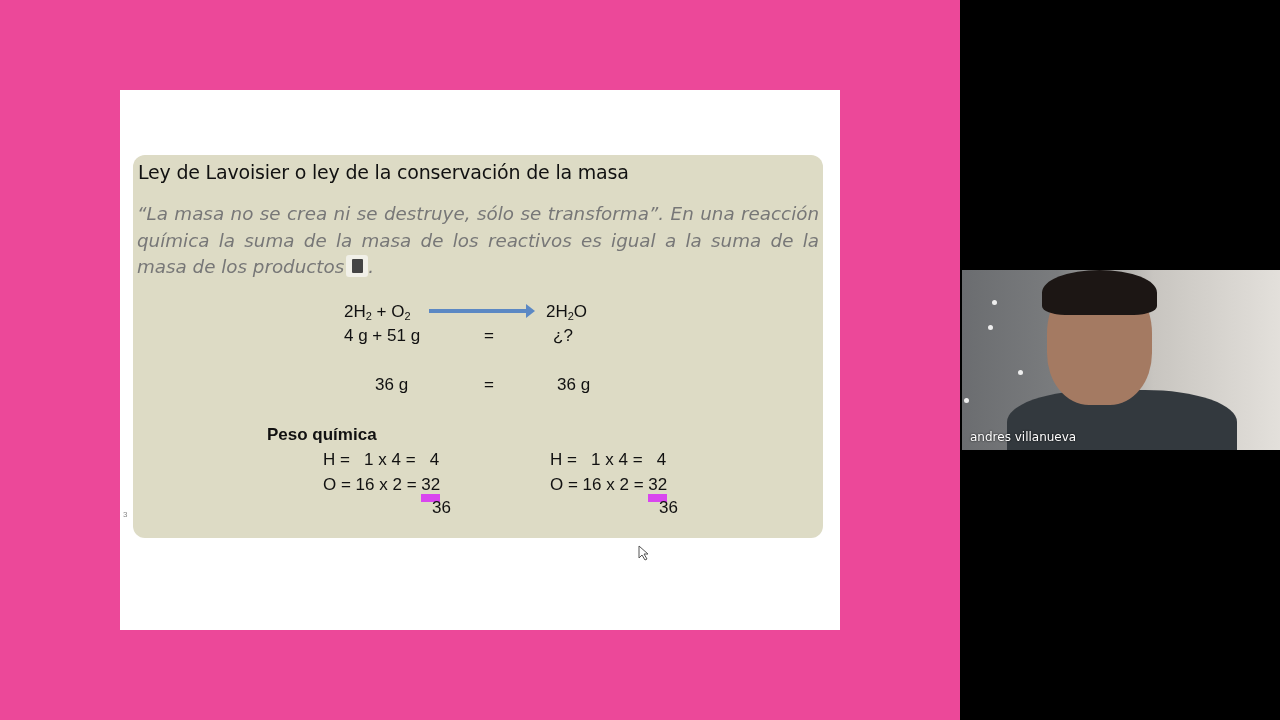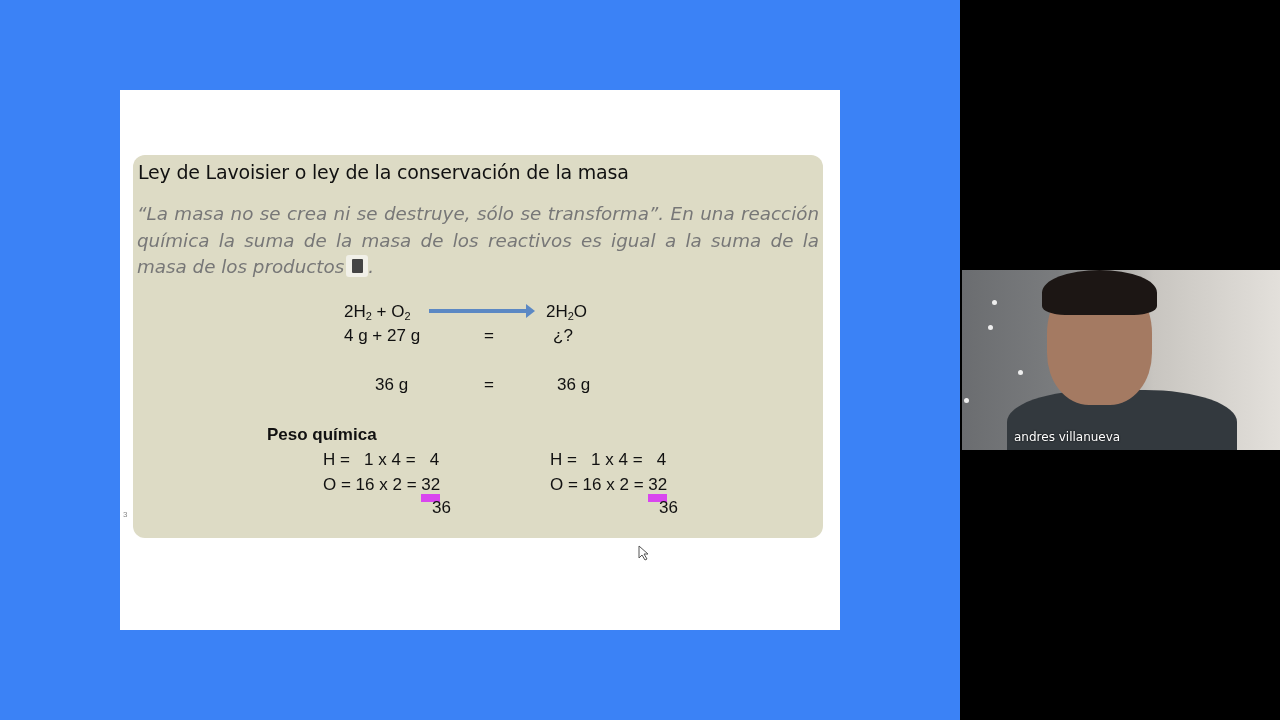--- a/index.html
+++ b/index.html
@@ -1,51 +1,51 @@
 <!DOCTYPE html>
 <html><head>
 <meta charset="utf-8">
 <style>
   html, body { margin:0; padding:0; }
   body { width:1280px; height:720px; background:#000; position:relative; overflow:hidden; font-family:"Liberation Sans", sans-serif; }
-  .share-area { position:absolute; left:0; top:0; width:960px; height:720px; background:#3b82f6; }
+  .share-area { position:absolute; left:0; top:0; width:960px; height:720px; background:#ec4899; }
   .slide { position:absolute; left:120px; top:90px; width:720px; height:540px; background:#fff; }
   .card { position:absolute; left:13px; top:65px; width:690px; height:383px; background:#dddbc5; border-radius:12px; }
   .card-title { position:absolute; left:5px; top:6px; font-family:"DejaVu Sans", sans-serif; font-size:19px; color:#111; font-weight:500; white-space:nowrap; letter-spacing:-0.2px; }
   .card-body { position:absolute; left:4px; top:46px; width:682px; font-family:"DejaVu Sans", sans-serif; font-size:18.3px; color:#777; line-height:26.5px; text-align:justify; text-align-last:left;font-style:italic; }
   .book { display:inline-block; width:22px; height:22px; background:#f1f0e8; border-radius:3px; vertical-align:-4px; position:relative; margin-left:2px; }
   .book::after { content:""; position:absolute; left:6px; top:4px; width:11px; height:14px; background:#444; border-radius:1px; }
   .eq { position:absolute; font-size:17px; color:#111; white-space:nowrap; }
   .eq sub { font-size:11px; vertical-align:-3px; }
   .arrow { position:absolute; left:296px; top:154px; width:100px; height:4px; background:#5b88c4; }
   .arrow::after { content:""; position:absolute; right:-6px; top:-5px; border-left:9px solid #5b88c4; border-top:7px solid transparent; border-bottom:7px solid transparent; }
   .bold { font-weight:bold; }
   .uline { border-bottom:8px solid #d946ef; }
   .slide-num { position:absolute; left:3px; top:420px; font-size:8px; color:#888; }
   .video { position:absolute; left:962px; top:270px; width:318px; height:180px; background:linear-gradient(90deg,#6b6d70 0%,#7a7c7e 30%,#c8c5c0 60%,#e3e0db 100%); overflow:hidden; }
   .wall-dots span { position:absolute; width:5px; height:5px; border-radius:50%; background:#eee; }
   .person-head { position:absolute; left:85px; top:5px; width:105px; height:130px; background:#a47a62; border-radius:45% 45% 40% 40%; }
   .person-hair { position:absolute; left:80px; top:0px; width:115px; height:45px; background:#1c1614; border-radius:50% 50% 20% 20%; }
   .person-body { position:absolute; left:45px; top:120px; width:230px; height:80px; background:#33393e; border-radius:40% 40% 0 0; }
-  .name-label { position:absolute; left:8px; top:160px; font-family:"DejaVu Sans", sans-serif; font-size:12px; color:#fff; text-shadow:0 0 2px #000;margin-left:44px; }
+  .name-label { position:absolute; left:8px; top:160px; font-family:"DejaVu Sans", sans-serif; font-size:12px; color:#fff; text-shadow:0 0 2px #000; }
 </style>
 </head>
 <body>
 
 <div class="share-area">
   <div class="slide">
     <div class="card">
       <div class="card-title">Ley de Lavoisier o ley de la conservación de la masa</div>
       <div class="card-body"><span>“La masa no se crea ni se destruye, sólo se transforma”. En una reacción química la suma de la masa de los reactivos es igual a la suma de la masa de los productos</span><span class="book"></span><span>.</span></div>
 
       <div class="eq" style="left:211px;top:147px;"><span>2H</span><sub>2</sub><span> + O</span><sub>2</sub></div>
       <div class="arrow"></div>
       <div class="eq" style="left:413px;top:147px;text-align:center;"><span>2H</span><sub>2</sub><span>O</span></div>
 
-      <div class="eq" style="left:211px;top:171px;">4 g  + 27 g</div>
+      <div class="eq" style="left:211px;top:171px;">4 g  + 51 g</div>
       <div class="eq" style="left:351px;top:171px;">=</div>
       <div class="eq" style="left:420px;top:171px;">¿?</div>
 
       <div class="eq" style="left:242px;top:220px;">36 g</div>
       <div class="eq" style="left:351px;top:220px;">=</div>
       <div class="eq" style="left:424px;top:220px;">36 g</div>
 
       <div class="eq bold" style="left:134px;top:270px;">Peso química</div>
 
       <div class="eq" style="left:190px;top:295px;white-space:pre;">H =   1 x 4 =   4</div>

